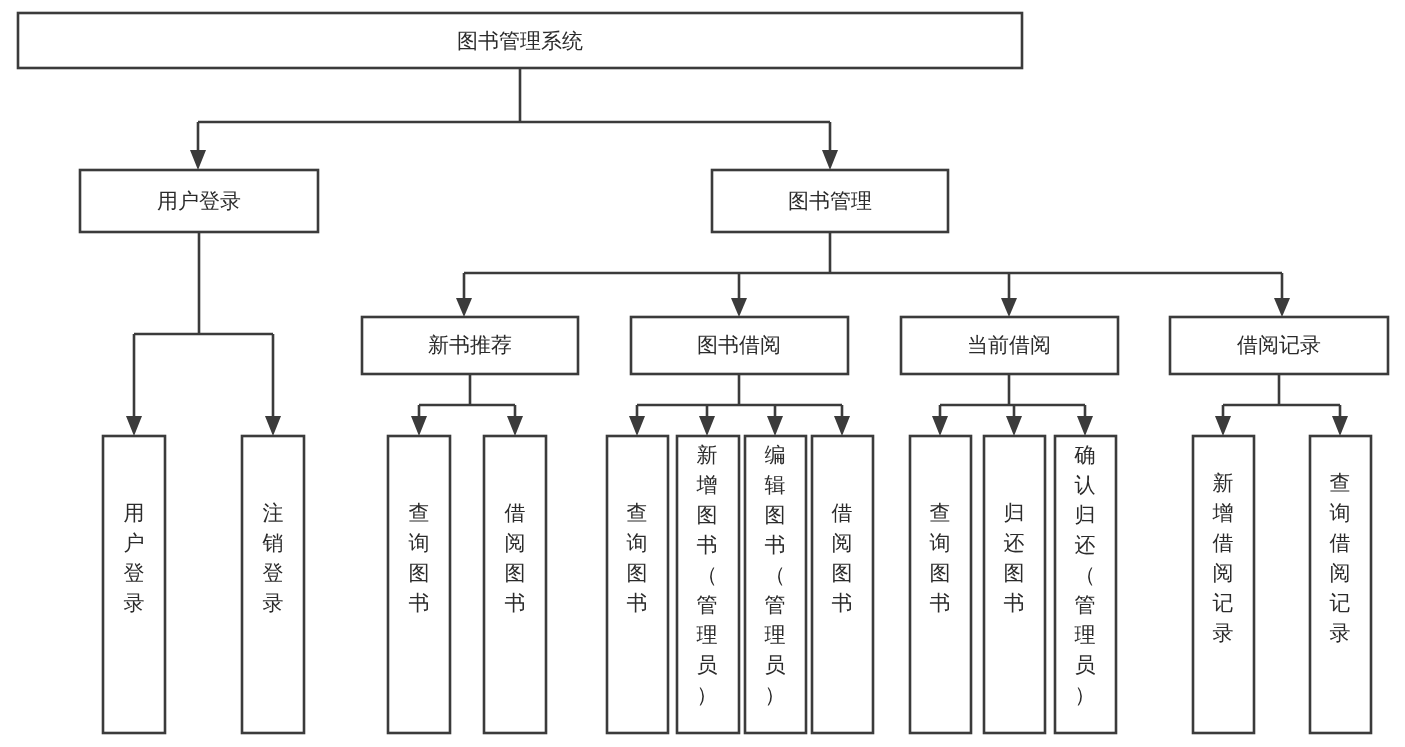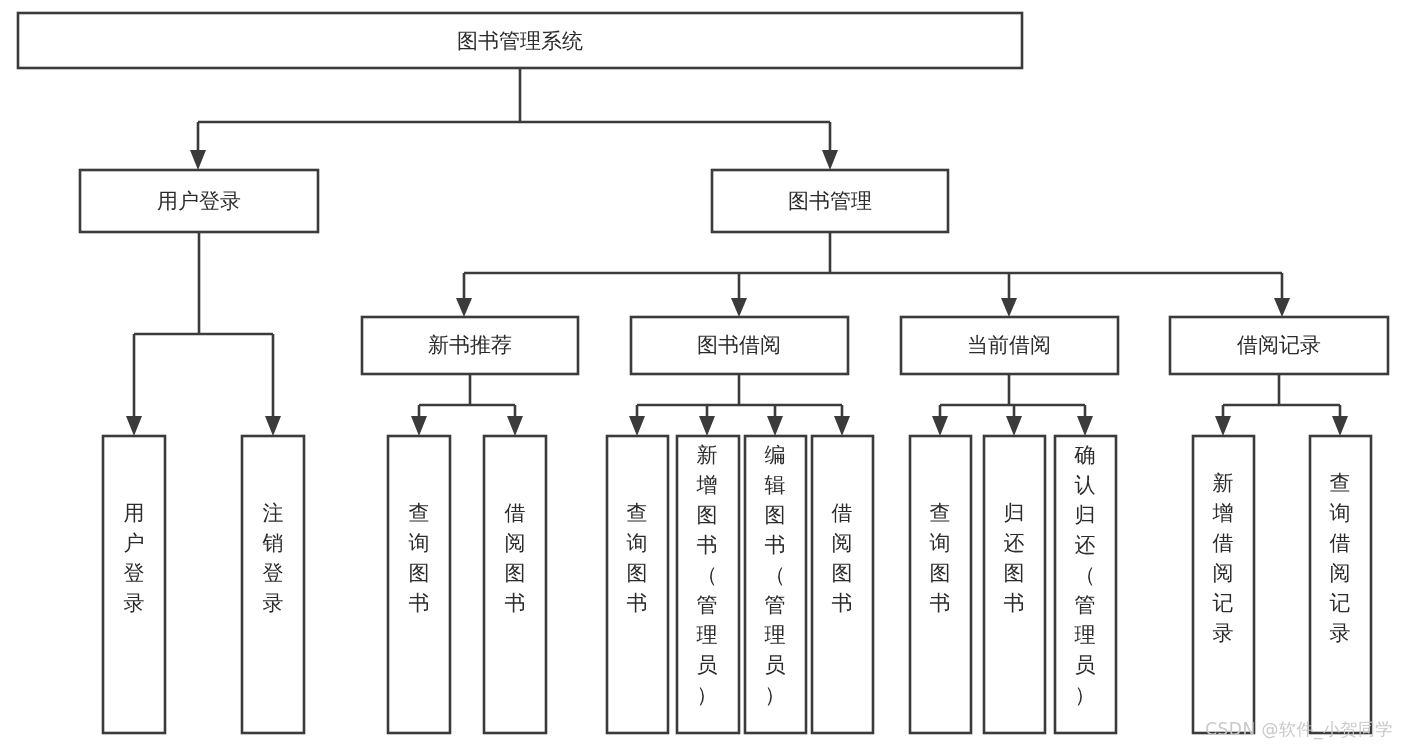--- a/index.html
+++ b/index.html
@@ -229,14 +229,13 @@
       <text class="node-label-vertical" x="1223" y="490"><tspan x="1223" y="490">新</tspan><tspan x="1223" y="520">增</tspan><tspan x="1223" y="550">借</tspan><tspan x="1223" y="580">阅</tspan><tspan x="1223" y="610">记</tspan><tspan x="1223" y="640">录</tspan></text>
     </g>
 
     <g>
       <rect class="node-rect" x="1310" y="436" width="61" height="297"></rect>
       <text class="node-label-vertical" x="1340" y="490"><tspan x="1340" y="490">查</tspan><tspan x="1340" y="520">询</tspan><tspan x="1340" y="550">借</tspan><tspan x="1340" y="580">阅</tspan><tspan x="1340" y="610">记</tspan><tspan x="1340" y="640">录</tspan></text>
     </g>
 
   </svg>
 
-  <div class="watermark">CSDN @软件_小贺同学</div>
 </div>
 
 </body></html>

